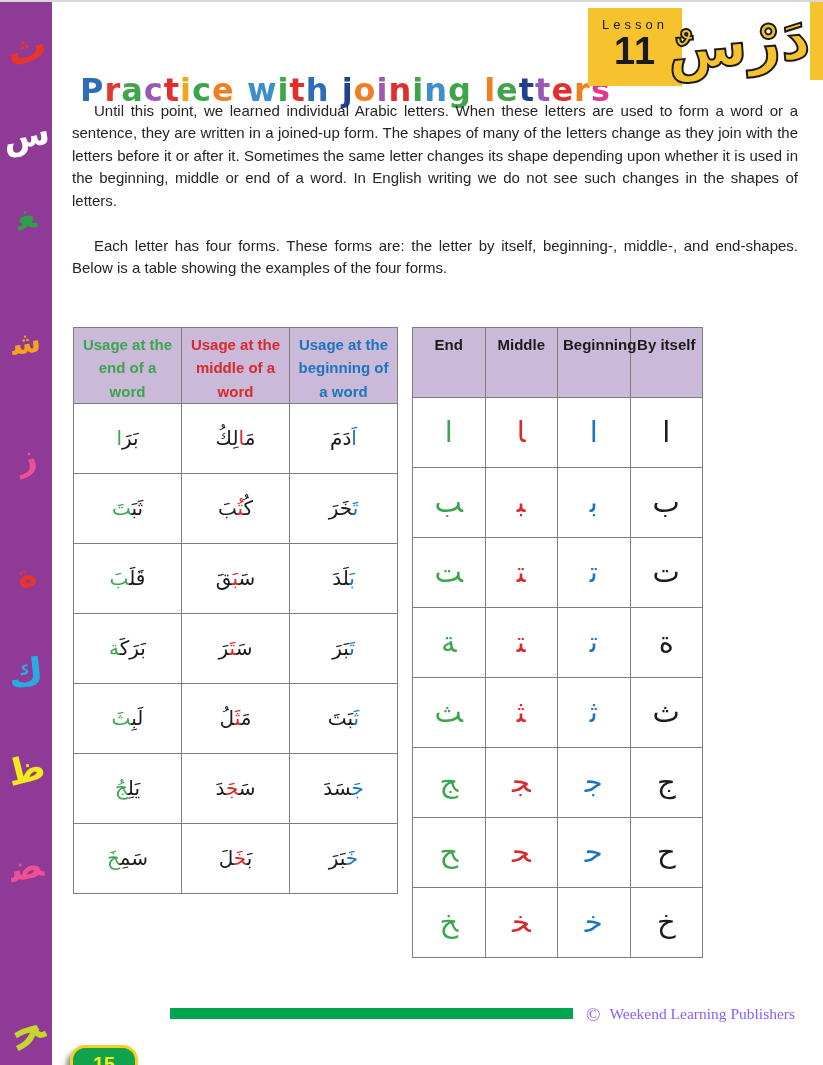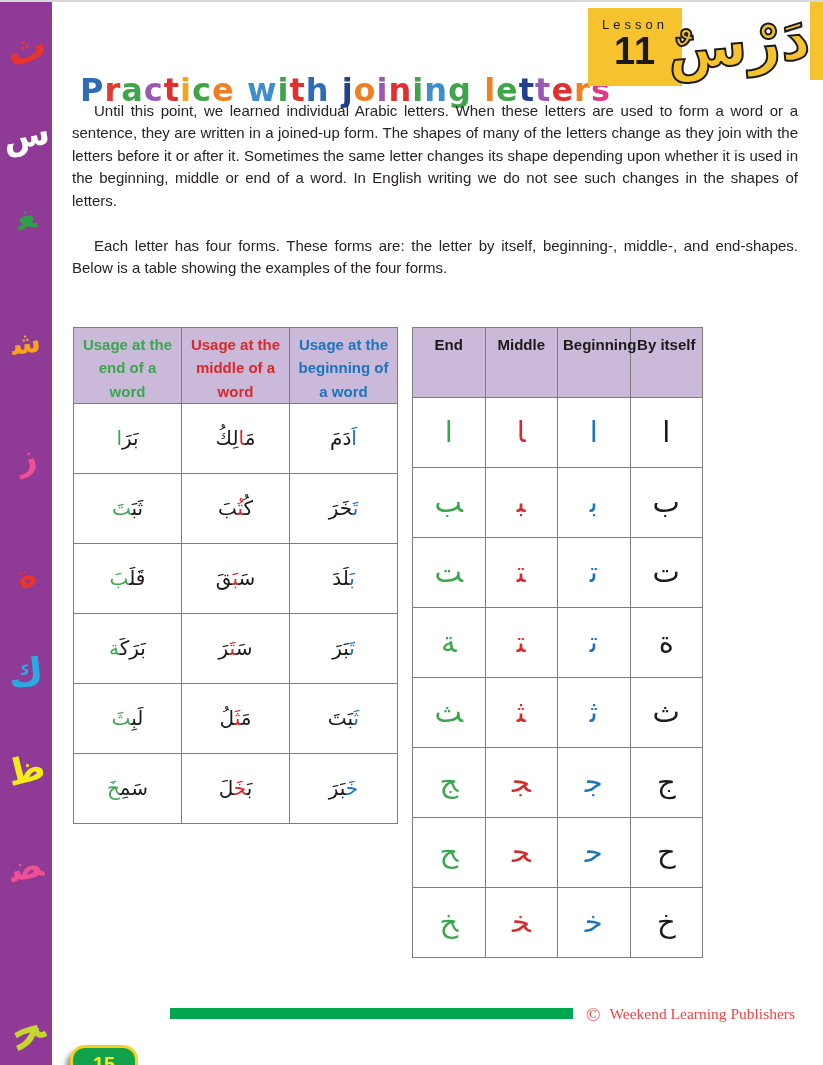--- a/index.html
+++ b/index.html
@@ -52,21 +52,21 @@
      font-family:"DejaVu Sans",sans-serif;line-height:1.15;padding:0 2px;}
   .t-left td{font-size:20px;}
   .t-right td{font-size:29px;}
 
   
   .pill{position:absolute;left:70px;top:1043px;width:62px;height:32px;background:#13a24c;
         border:3px solid #f5d021;border-radius:15px;color:#f9ed1c;font-weight:bold;font-size:20px;
         text-align:center;line-height:32px;box-shadow:-4px 5px 5px rgba(110,110,110,.75);}
   .bar{position:absolute;left:170px;top:1006px;width:403px;height:11px;background:#00a550;}
   .copy{position:absolute;left:586px;top:1002px;font-family:"Liberation Serif",serif;
-        font-size:15.5px;color:#ef4444;white-space:nowrap;}
+        font-size:15.5px;color:#8b5cf6;white-space:nowrap;}
   .copy .sym{font-size:19px;margin-right:9px;vertical-align:-2px;}
 </style>
 </head>
 <body>
 
 <div class="page">
 
   <div class="sidebar">
       <span class="sb sb0" style="color: rgb(232, 53, 44);">ث</span>
       <span class="sb sb1" style="color: rgb(255, 255, 255);">س</span>
@@ -122,20 +122,25 @@
           <td><span style="color: rgb(28, 27, 26);">بَرَكَ‍</span><span style="color: rgb(58, 166, 77);">‍ة</span></td>
           <td><span style="color: rgb(28, 27, 26);">سَ‍</span><span style="color: rgb(216, 41, 43);">‍تَ‍</span><span style="color: rgb(28, 27, 26);">‍رَ</span></td>
           <td><span style="color: rgb(27, 116, 188);">تَ‍</span><span style="color: rgb(28, 27, 26);">‍بَرَ</span></td>
         </tr>
         <tr>
           <td><span style="color: rgb(28, 27, 26);">لَبِ‍</span><span style="color: rgb(58, 166, 77);">‍ثَ</span></td>
           <td><span style="color: rgb(28, 27, 26);">مَ‍</span><span style="color: rgb(216, 41, 43);">‍ثَ‍</span><span style="color: rgb(28, 27, 26);">‍لُ</span></td>
           <td><span style="color: rgb(27, 116, 188);">ثَ‍</span><span style="color: rgb(28, 27, 26);">‍بَتَ</span></td>
         </tr>
         <tr>
+          <td><span style="color: rgb(28, 27, 26);">يَلِ‍</span><span style="color: rgb(58, 166, 77);">‍جُ</span></td>
+          <td><span style="color: rgb(28, 27, 26);">سَ‍</span><span style="color: rgb(216, 41, 43);">‍جَ‍</span><span style="color: rgb(28, 27, 26);">‍دَ</span></td>
+          <td><span style="color: rgb(27, 116, 188);">جَ‍</span><span style="color: rgb(28, 27, 26);">‍سَدَ</span></td>
+        </tr>
+        <tr>
           <td><span style="color: rgb(28, 27, 26);">سَمِ‍</span><span style="color: rgb(58, 166, 77);">‍خَ</span></td>
           <td><span style="color: rgb(28, 27, 26);">بَ‍</span><span style="color: rgb(216, 41, 43);">‍خَ‍</span><span style="color: rgb(28, 27, 26);">‍لَ</span></td>
           <td><span style="color: rgb(27, 116, 188);">خَ‍</span><span style="color: rgb(28, 27, 26);">‍بَرَ</span></td>
         </tr>
       </tbody>
   </table>
 
   <table class="t-right">
     <thead>
         <tr id="rt-head">

